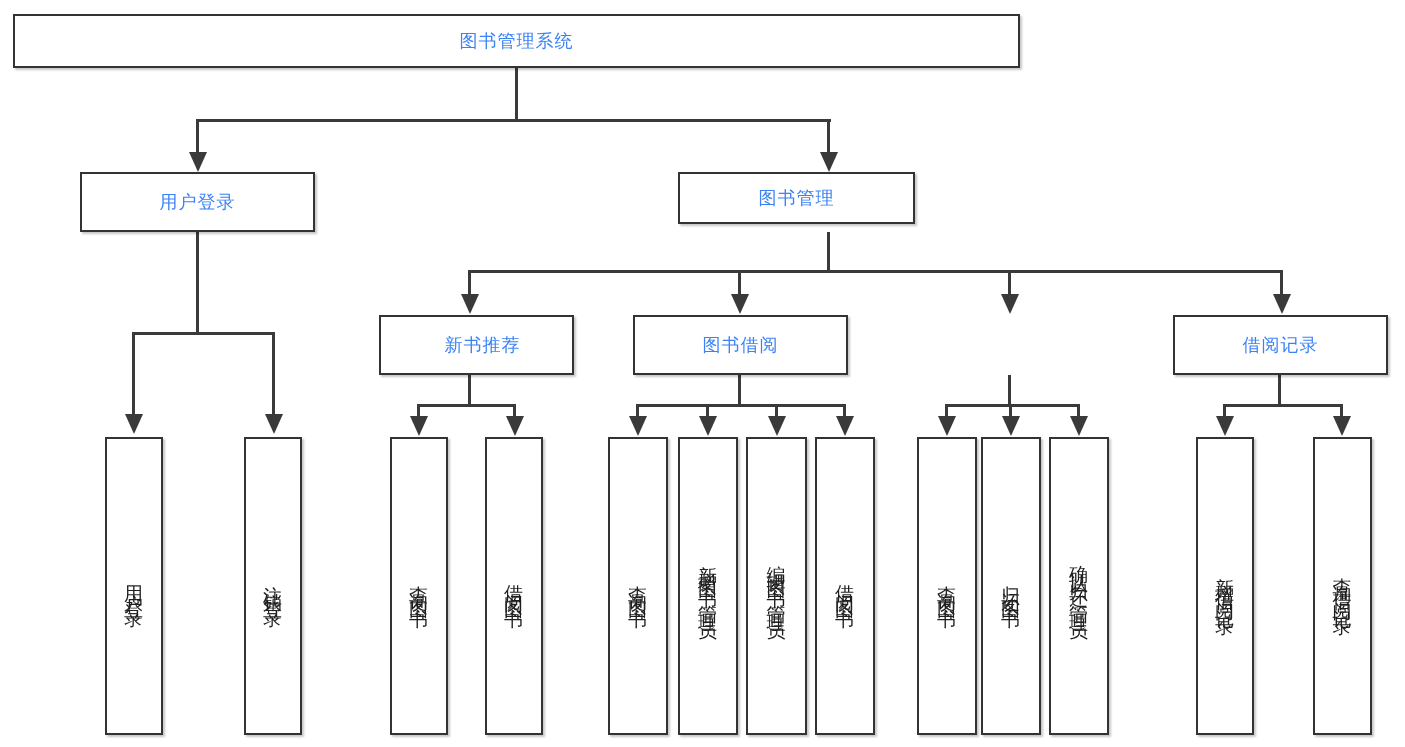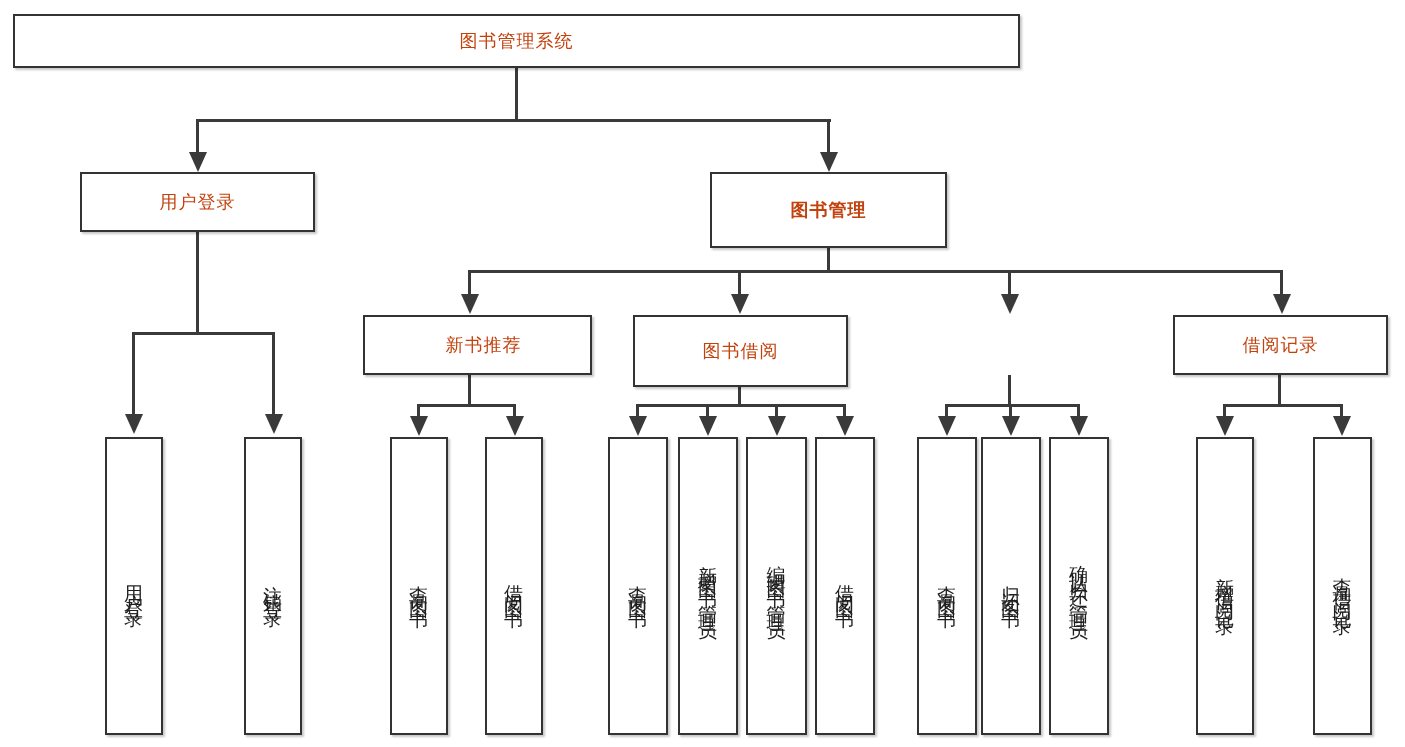--- a/index.html
+++ b/index.html
@@ -20,21 +20,21 @@
     box-shadow: 2px 2px 2px rgba(0,0,0,0.22);
     display: flex;
     align-items: center;
     justify-content: center;
     box-sizing: border-box;
     z-index: 2;
   }
   .node .hlabel {
     font-size: 18px;
     letter-spacing: 1px;
-    color: #c2410c;
+    color: #3b82f6;
     white-space: nowrap;
   }
   .leaf {
     position: absolute;
     background: #ffffff;
     border: 2px solid #333333;
     box-shadow: 2px 2px 2px rgba(0,0,0,0.22);
     display: flex;
     align-items: center;
     justify-content: center;
@@ -90,21 +90,21 @@
   <div class="vline" style="left:515px; top:68px; height:54px;"></div>
   <div class="hline" style="left:196px; top:119px; width:635px;"></div>
   <div class="vline" style="left:196px; top:119px; height:36px;"></div>
   <div class="arrow" style="left:189px; top:152px;"></div>
   <div class="vline" style="left:827px; top:119px; height:36px;"></div>
   <div class="arrow" style="left:820px; top:152px;"></div>
 
   <div class="node" style="left:80px; top:172px; width:235px; height:60px;">
     <span class="hlabel">用户登录</span>
   </div>
-  <div class="node" style="left:710px; top:172px; width:237px; height:76px;font-weight:bold;">
+  <div class="node" style="left:678px; top:172px; width:237px; height:52px;">
     <span class="hlabel">图书管理</span>
   </div>
 
   <div class="vline" style="left:196px; top:232px; height:103px;"></div>
   <div class="hline" style="left:132px; top:332px; width:143px;"></div>
   <div class="vline" style="left:132px; top:332px; height:82px;"></div>
   <div class="arrow" style="left:125px; top:414px;"></div>
   <div class="vline" style="left:272px; top:332px; height:82px;"></div>
   <div class="arrow" style="left:265px; top:414px;"></div>
 
@@ -112,24 +112,24 @@
   <div class="hline" style="left:468px; top:270px; width:815px;"></div>
   <div class="vline" style="left:468px; top:270px; height:26px;"></div>
   <div class="arrow" style="left:461px; top:294px;"></div>
   <div class="vline" style="left:738px; top:270px; height:26px;"></div>
   <div class="arrow" style="left:731px; top:294px;"></div>
   <div class="vline" style="left:1008px; top:270px; height:26px;"></div>
   <div class="arrow" style="left:1001px; top:294px;"></div>
   <div class="vline" style="left:1280px; top:270px; height:26px;"></div>
   <div class="arrow" style="left:1273px; top:294px;"></div>
 
-  <div class="node" style="left:363px; top:315px; width:229px; height:60px;padding-left:12px;">
+  <div class="node" style="left:379px; top:315px; width:195px; height:60px;padding-left:12px;">
     <span class="hlabel">新书推荐</span>
   </div>
-  <div class="node" style="left:633px; top:315px; width:215px; height:72px;">
+  <div class="node" style="left:633px; top:315px; width:215px; height:60px;">
     <span class="hlabel">图书借阅</span>
   </div>
   <div class="node" style="left:1173px; top:315px; width:215px; height:60px;">
     <span class="hlabel">借阅记录</span>
   </div>
 
   <div class="vline" style="left:468px; top:375px; height:32px;"></div>
   <div class="hline" style="left:417px; top:404px; width:99px;"></div>
   <div class="vline" style="left:417px; top:404px; height:14px;"></div>
   <div class="arrow" style="left:410px; top:416px;"></div>

